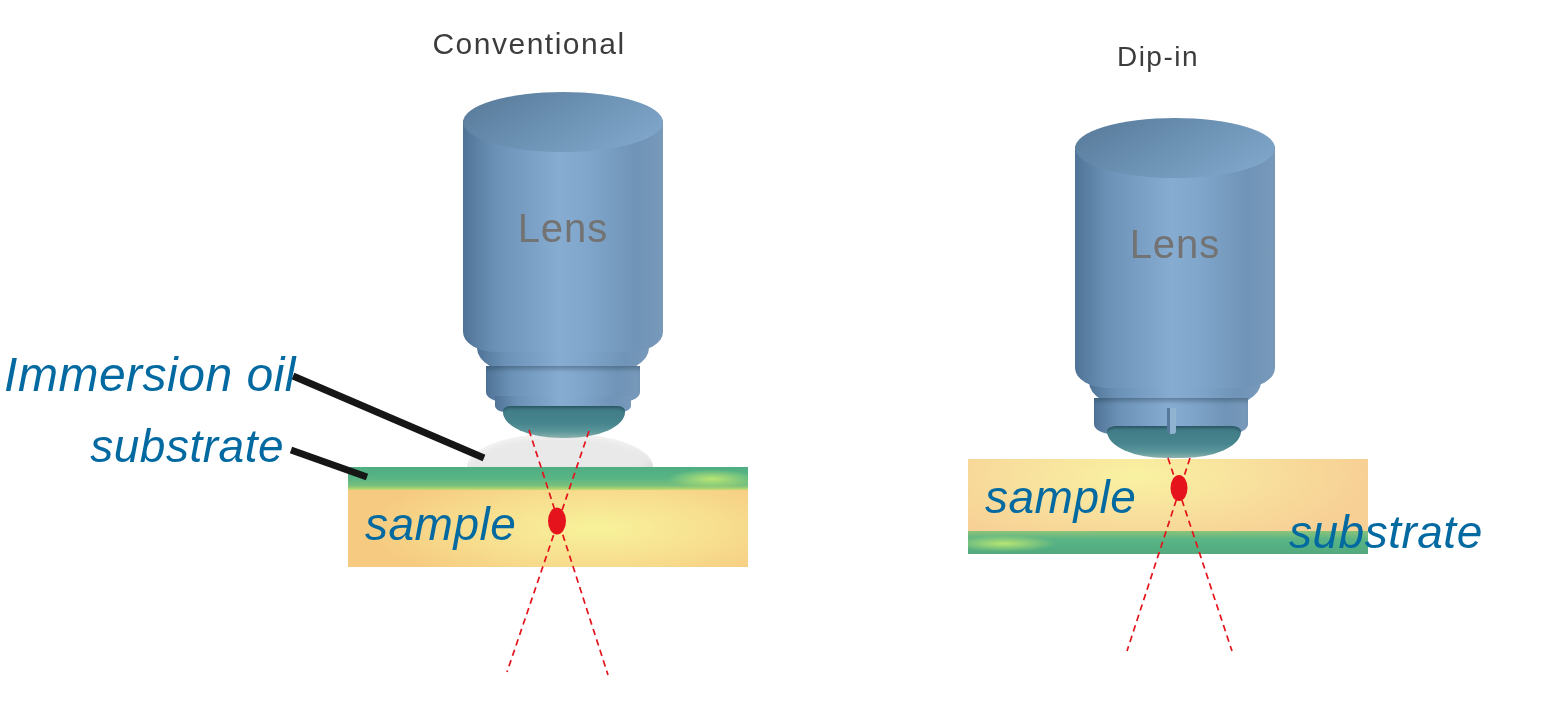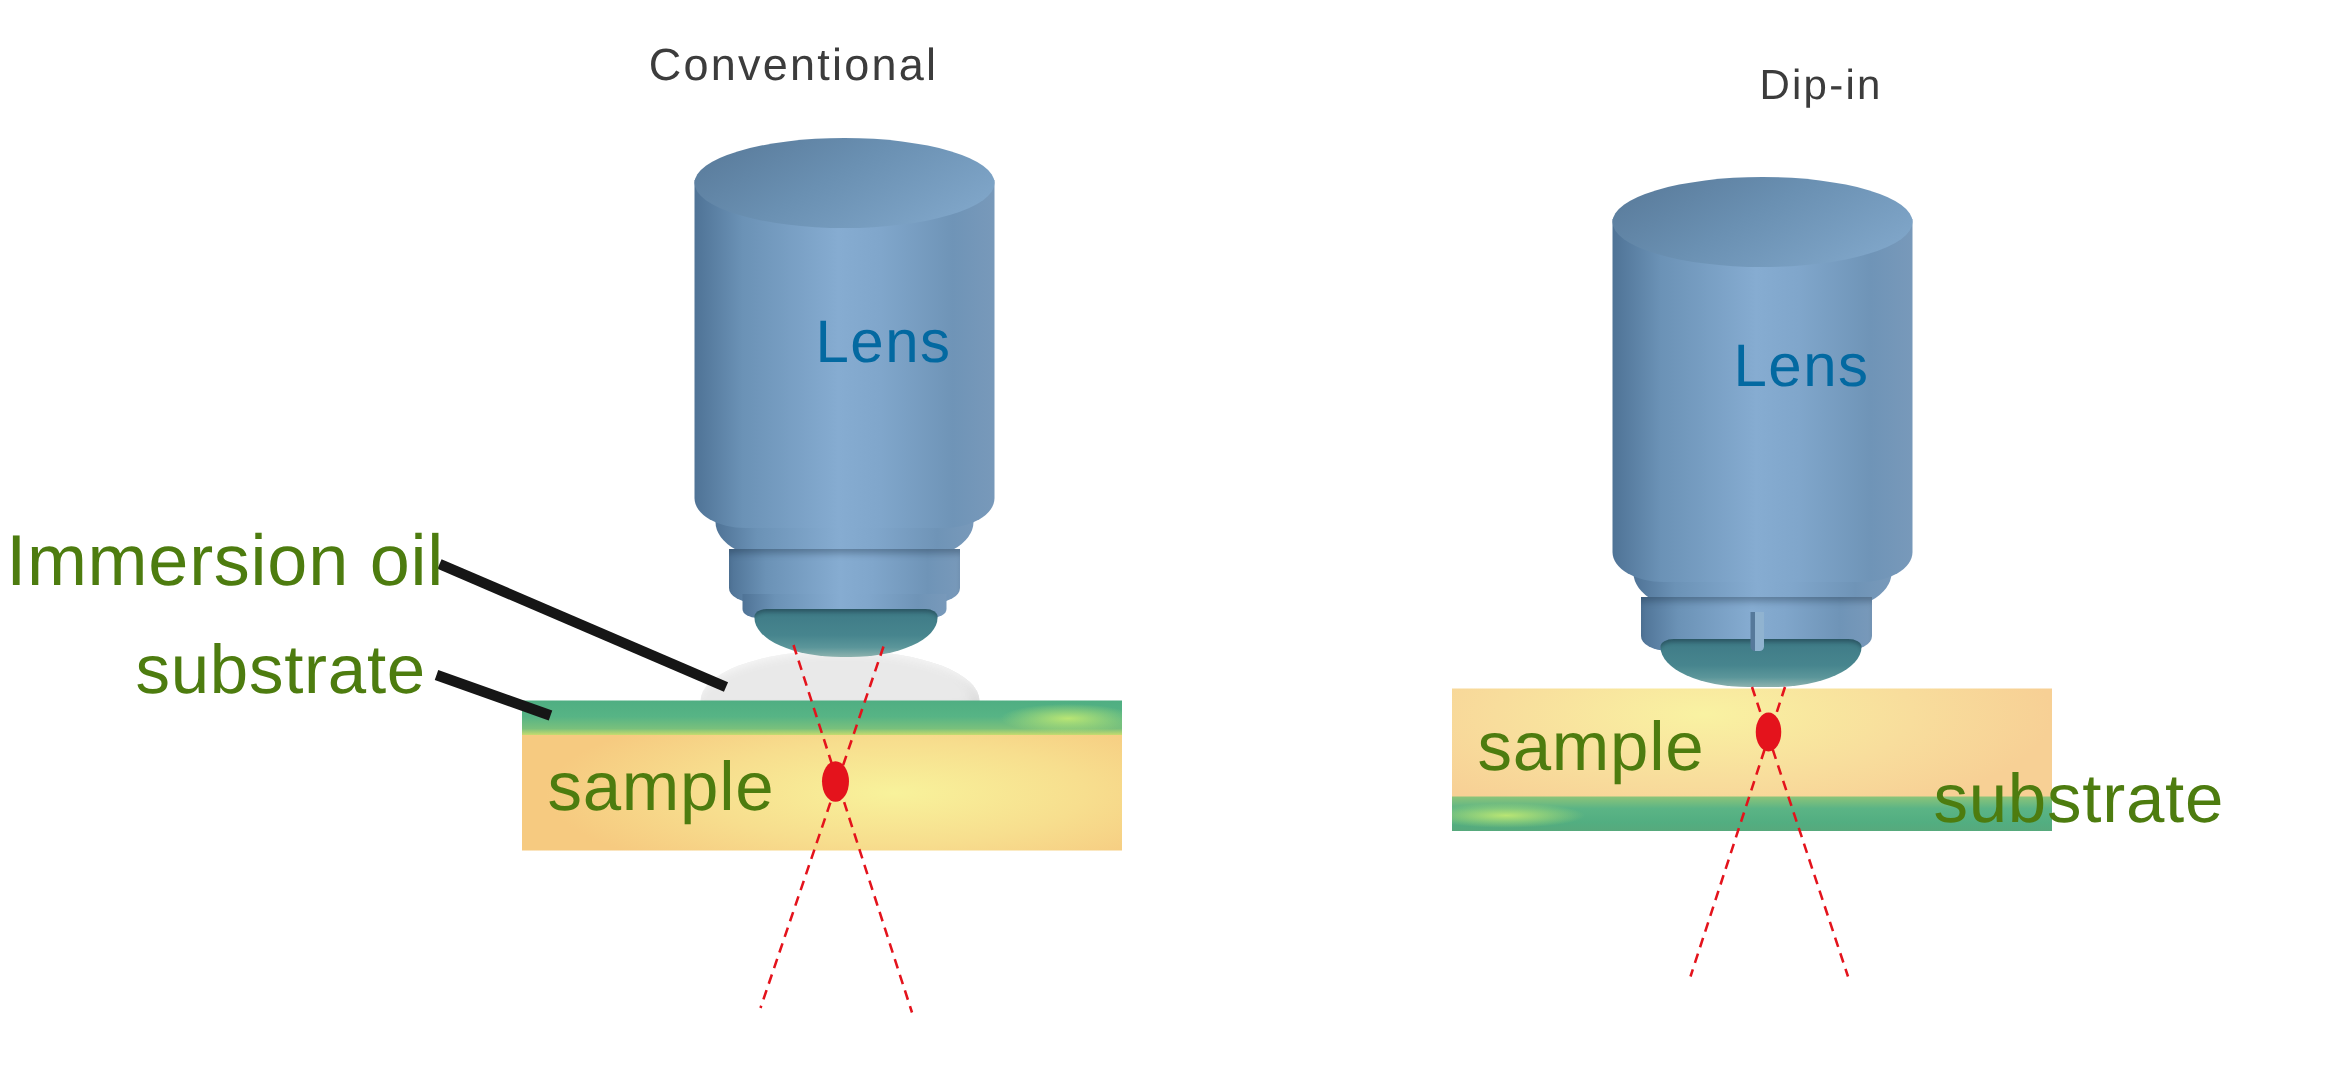--- a/index.html
+++ b/index.html
@@ -7,26 +7,26 @@
     position:relative;width:1557px;height:719px;background:#ffffff;overflow:hidden;
     font-family:"Liberation Sans",sans-serif;
   }
   .abs{position:absolute;}
   
   .panel-title{
     color:#3c3c3c;font-size:30px;font-weight:300;letter-spacing:1.5px;
     text-align:center;z-index:6;white-space:nowrap;
   }
   .side-label{
-    color:#4d7c0f;font-size:48px;font-weight:300;letter-spacing:0.5px;
-    z-index:6;white-space:nowrap;line-height:1;
+    color:#0369a1;font-size:48px;font-weight:300;letter-spacing:0.5px;
+    z-index:6;white-space:nowrap;line-height:1;font-style:italic;
   }
   .lens-text{
-    color:#0369a1;font-size:40px;font-weight:300;letter-spacing:1px;
-    text-align:center;z-index:4;line-height:1;margin-left:26px;
+    color:#737373;font-size:40px;font-weight:300;letter-spacing:1px;
+    text-align:center;z-index:4;line-height:1;
   }
   
   .metal{
     background:linear-gradient(90deg,#4f7396 0%,#6b92b6 16%,#86acd1 48%,#80a6cb 62%,#6f94b7 86%,#7899ba 100%);
   }
   .lens-ellipse{
     border-radius:50%;z-index:3;
     background:linear-gradient(150deg,#5a7c9c 8%,#6a90b2 45%,#7fa5c8 88%);
   }
   .lens-body{z-index:2;border-radius:0 0 34px 34px / 0 0 20px 20px;}
@@ -93,21 +93,21 @@
 
   <div class="abs oil-drop" style="left:467px;top:434px;width:186px;height:37px;"></div>
 
   <div class="abs substrate-left" style="left:348px;top:467px;width:400px;height:24px;"></div>
   <div class="abs sample-left" style="left:348px;top:490px;width:400px;height:77px;"></div>
   <div class="abs side-label" style="left:365px;top:501px;font-size:46px;">sample</div>
 
   <div class="abs side-label" style="left:0px;top:351px;width:296px;text-align:right;">Immersion oil</div>
   <div class="abs side-label" style="left:0px;top:423px;width:284px;text-align:right;font-size:46px;">substrate</div>
 
-  <div class="abs panel-title" style="left:1114px;top:41px;width:200px;font-size:28px;">Dip-in</div>
+  <div class="abs panel-title" style="left:1058px;top:41px;width:200px;font-size:28px;">Dip-in</div>
 
   <div class="abs metal lens-body" style="left:1075px;top:146px;width:200px;height:242px;"></div>
   <div class="abs lens-ellipse" style="left:1075px;top:118px;width:200px;height:60px;"></div>
   <div class="abs metal lens-shoulder" style="left:1089px;top:376px;width:172px;height:32px;"></div>
   <div class="abs metal lens-ring" style="left:1094px;top:398px;width:154px;height:36px;"></div>
   <div class="abs lens-notch" style="left:1167px;top:408px;height:26px;"></div>
   <div class="abs lens-tip tip-right" style="left:1107px;top:426px;width:134px;height:32px;"></div>
   <div class="abs lens-text" style="left:1075px;top:224px;width:200px;">Lens</div>
 
   <div class="abs sample-right" style="left:968px;top:459px;width:400px;height:78px;"></div>

